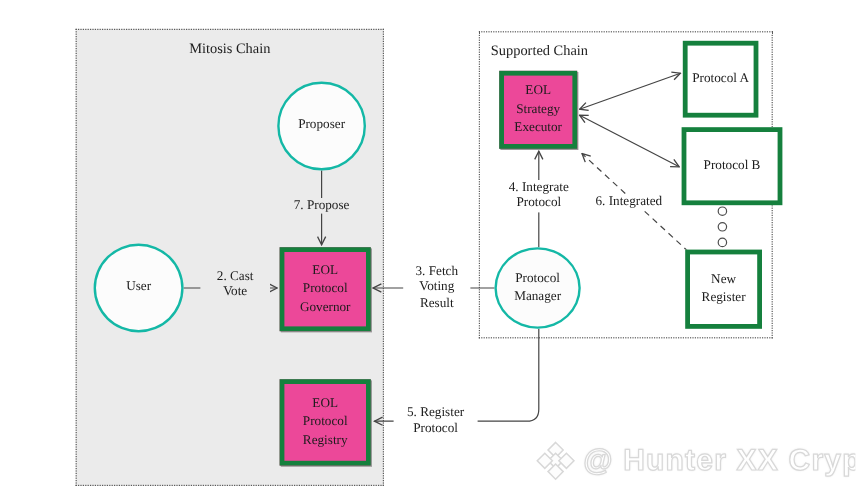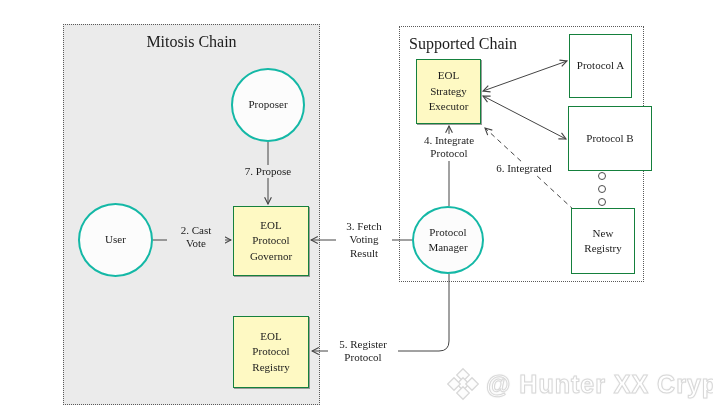--- a/index.html
+++ b/index.html
@@ -3,33 +3,33 @@
 <meta charset="utf-8">
 <style>
   html,body { margin:0; padding:0; background:#ffffff; }
   .canvas {
     position:relative; width:713px; height:420px; background:#ffffff;
     font-family:"Liberation Serif", serif; color:#1c1c1c; overflow:hidden;
   }
   .chain { position:absolute; border:1px dotted #5a5a5a; box-sizing:border-box; }
   .chain-mitosis { left:63px; top:24px; width:257px; height:381px; background:#ebebeb; }
   .chain-supported { left:399px; top:26px; width:245px; height:256px; background:#ffffff; }
-  .chain-title { position:absolute; font-size:16px; color:#1c1c1c; }
+  .chain-title { position:absolute; font-size:12px; color:#1c1c1c; }
   .chain-mitosis .chain-title { top:8px; left:0; width:100%; text-align:center; }
   .chain-supported .chain-title { top:8px; left:9px; }
 
   svg.edges { position:absolute; left:0; top:0; width:713px; height:420px; }
 
   .node {
     position:absolute; display:flex; align-items:center; justify-content:center;
     text-align:center; font-size:11px; line-height:1.4; white-space:pre-line;
     box-sizing:border-box; color:#1c1c1c;
   }
-  .rect  { border:1px solid #15803d; }
-  .gray  { background:#fef9c3; box-shadow:1px 1px 0 #9a9a9a;justify-content:center; }
+  .rect  { border:4px solid #15803d; }
+  .gray  { background:#ec4899; box-shadow:1px 1px 0 #9a9a9a;justify-content:center; }
   .white { background:#ffffff; }
   .circle{ border:2px solid #14b8a6; border-radius:50%; background:#fcfcfc; }
 
   #node-proposer        { left:231px; top:68px;  width:74px; height:74px; }
   #node-user            { left:78px;  top:203px; width:75px; height:74px; }
   #node-governor        { left:233px; top:206px; width:76px; height:70px; }
   #node-registry        { left:233px; top:316px; width:76px; height:72px; }
   #node-executor        { left:416px; top:59px;  width:65px; height:65px; }
   #node-protocol-a      { left:569px; top:34px;  width:63px; height:64px; }
   #node-protocol-b      { left:568px; top:106px; width:84px; height:65px; }
@@ -46,21 +46,21 @@
 
   .edge-label {
     position:absolute; font-size:11px; line-height:1.22; text-align:center;
     white-space:pre-line; color:#1c1c1c;
   }
   .on-gray  { background:#ebebeb; }
   .on-white { background:#ffffff; }
   #lbl-propose    { left:237px; top:165px; width:62px; }
   #lbl-cast-vote  { left:167px; top:224px; width:58px; }
   #lbl-fetch      { left:336px; top:220px; width:56px; }
-  #lbl-integrate  { left:415px; top:134px; width:68px;text-align:center; }
+  #lbl-integrate  { left:415px; top:150px; width:68px;text-align:center; }
   #lbl-integrated { left:489px; top:162px; width:70px; }
   #lbl-register   { left:328px; top:338px; width:70px; }
 
   .watermark {
     position:absolute; left:445px; top:366px; display:flex; align-items:center;
     gap:5px;
   }
   .watermark-logo { width:36px; height:36px; }
   .watermark-text {
     font-family:"Liberation Sans", sans-serif; font-weight:bold; font-size:25px;
@@ -130,21 +130,21 @@
 Executor</span>
   </div>
   <div id="node-protocol-a" class="node rect white">
     <span>Protocol A</span>
   </div>
   <div id="node-protocol-b" class="node rect white">
     <span>Protocol B</span>
   </div>
   <div id="node-new-protocol" class="node rect white">
     <span>New
-Registry</span>
+Register</span>
   </div>
   <div id="node-protocol-manager" class="node circle">
     <span>Protocol
 Manager</span>
   </div>
 
   <div id="dot-1" class="dot"></div>
   <div id="dot-2" class="dot"></div>
   <div id="dot-3" class="dot"></div>
 

